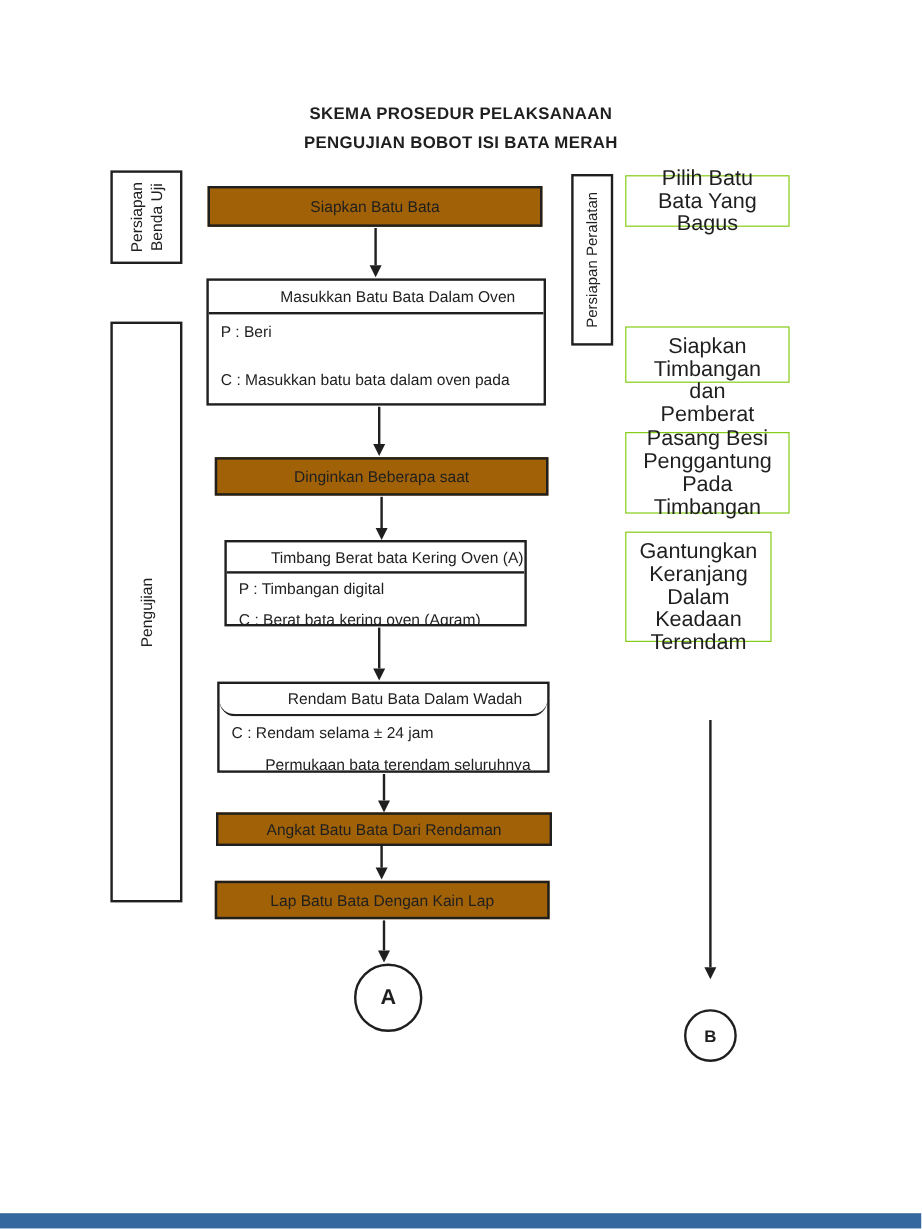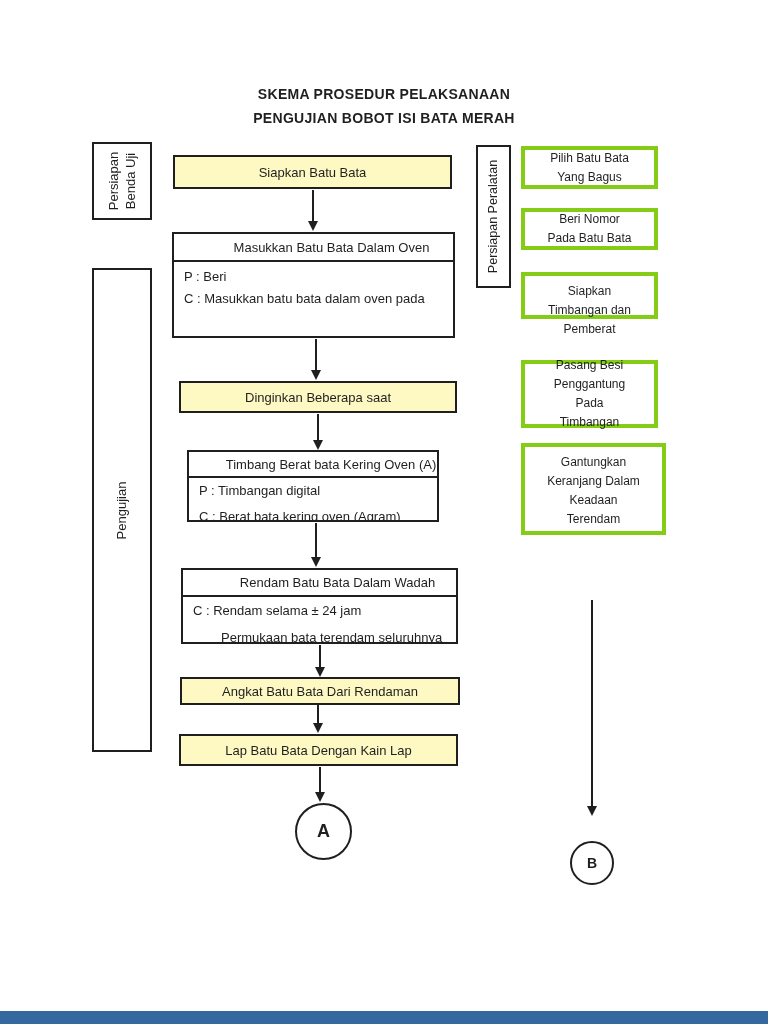--- a/index.html
+++ b/index.html
@@ -6,43 +6,43 @@
   .page {
     position:relative; width:768px; height:1024px; background:#ffffff;
     font-family:"Liberation Sans", sans-serif; color:#1f1f1f; overflow:hidden;
   }
   .title { position:absolute; left:0; top:86px; width:768px; text-align:center;
            font-weight:bold; font-size:14px; letter-spacing:.3px; }
   .title div { margin-bottom:8px; }
 
   
   .pbox { position:absolute; box-sizing:border-box; border:2px solid #1f1f1f;
-          background:#fef9c3; display:flex; align-items:center; justify-content:center;
+          background:#a16207; display:flex; align-items:center; justify-content:center;
           text-align:center; font-size:13px; }
 
   
   .compound { position:absolute; box-sizing:border-box; border:2px solid #1f1f1f;
               background:#fff; overflow:hidden; font-size:13px; }
   .chead { box-sizing:border-box; border-bottom:2px solid #1f1f1f; display:flex;
            align-items:center; justify-content:center; text-align:center;padding-left:36px; }
   .cbody { padding:0 0 0 10px; overflow:hidden; }
   .dline { line-height:18px; white-space:nowrap; }
   .indent { margin-left:28px; }
 
   
   .vlabel { position:absolute; box-sizing:border-box; border:2px solid #1f1f1f;
             background:#fff; display:flex; align-items:center; justify-content:center;
             overflow:visible; }
   .vtext { transform:rotate(-90deg); white-space:pre; text-align:center;
            font-size:13px; line-height:17px; }
 
   
-  .prep { position:absolute; box-sizing:border-box; border:4px solid #84cc16;
+  .prep { position:absolute; box-sizing:border-box; border:1px solid #84cc16;
           background:#fff; display:flex; align-items:center; justify-content:center;
-          text-align:center; font-size:12px; line-height:19px; padding:2px 22px; }
+          text-align:center; font-size:18px; line-height:19px; padding:2px 22px; }
   .prep.top { align-items:flex-start; padding-top:6px; }
 
   
   .varrow { position:absolute; width:2px; background:#1f1f1f; }
   .varrow::after { content:""; position:absolute; left:50%; bottom:-10px;
                    transform:translateX(-50%); width:0; height:0;
                    border-left:5px solid transparent; border-right:5px solid transparent;
                    border-top:10px solid #1f1f1f; }
   .thin { width:1.5px; }
 
@@ -81,21 +81,21 @@
   </div>
 
   <div class="varrow" style="left:312px; top:190px; height:31px;"></div>
 
   <div class="compound" style="left:172px; top:232px; width:283px; height:106px;">
     <div class="chead" style="height:28px;">
       <span>Masukkan Batu Bata Dalam Oven</span>
     </div>
     <div class="cbody" style="height:72px; padding-top:6px;">
       <div class="dline">P : Beri</div>
-      <div class="dline" style="margin-top:4px;">C : Masukkan batu bata dalam oven pada</div>
+      <div class="dline" style="margin-top:22px;">C : Masukkan batu bata dalam oven pada</div>
     </div>
   </div>
 
   <div class="varrow" style="left:315px; top:339px; height:31px;"></div>
 
   <div class="pbox" style="left:179px; top:381px; width:278px; height:32px;">
     <span>Dinginkan Beberapa saat</span>
   </div>
 
   <div class="varrow" style="left:317px; top:414px; height:26px;"></div>
@@ -106,21 +106,21 @@
     </div>
     <div class="cbody" style="height:40px; padding-top:4px;">
       <div class="dline">P : Timbangan digital</div>
       <div class="dline" style="margin-top:8px;">C : Berat bata kering oven (Agram)</div>
     </div>
   </div>
 
   <div class="varrow" style="left:315px; top:523px; height:34px;"></div>
 
   <div class="compound" style="left:181px; top:568px; width:277px; height:76px;">
-    <div class="chead" style="height:27px;">
+    <div class="chead" style="height:27px;border-radius:13px;">
       <span>Rendam Batu Bata Dalam Wadah</span>
     </div>
     <div class="cbody" style="height:43px; padding-top:5px;">
       <div class="dline">C : Rendam selama ± 24 jam</div>
       <div class="dline indent" style="margin-top:9px;">Permukaan bata terendam seluruhnya</div>
     </div>
   </div>
 
   <div class="varrow" style="left:319px; top:645px; height:22px;"></div>
 
@@ -136,30 +136,27 @@
 
   <div class="varrow" style="left:319px; top:767px; height:25px;"></div>
 
   <div class="connector" style="left:295px; top:803px; width:57px; height:57px; font-size:18px;">
     <span>A</span>
   </div>
 
   <div class="prep" style="left:521px; top:146px; width:137px; height:43px;">
     <span>Pilih Batu Bata Yang Bagus</span>
   </div>
-  <div class="prep" style="left:521px; top:208px; width:137px; height:42px;">
-    <span>Beri Nomor Pada Batu Bata</span>
-  </div>
   <div class="prep top" style="left:521px; top:272px; width:137px; height:47px;">
     <span>Siapkan Timbangan dan Pemberat</span>
   </div>
   <div class="prep" style="left:521px; top:360px; width:137px; height:68px;">
     <span>Pasang Besi Penggantung Pada Timbangan</span>
   </div>
-  <div class="prep top" style="left:521px; top:443px; width:145px; height:92px;">
+  <div class="prep top" style="left:521px; top:443px; width:122px; height:92px;">
     <span>Gantungkan Keranjang Dalam Keadaan Terendam</span>
   </div>
 
   <div class="varrow thin" style="left:591px; top:600px; height:206px;"></div>
 
   <div class="connector" style="left:570px; top:841px; width:44px; height:44px; font-size:14px;">
     <span>B</span>
   </div>
 
   <div class="footer-bar"></div>

